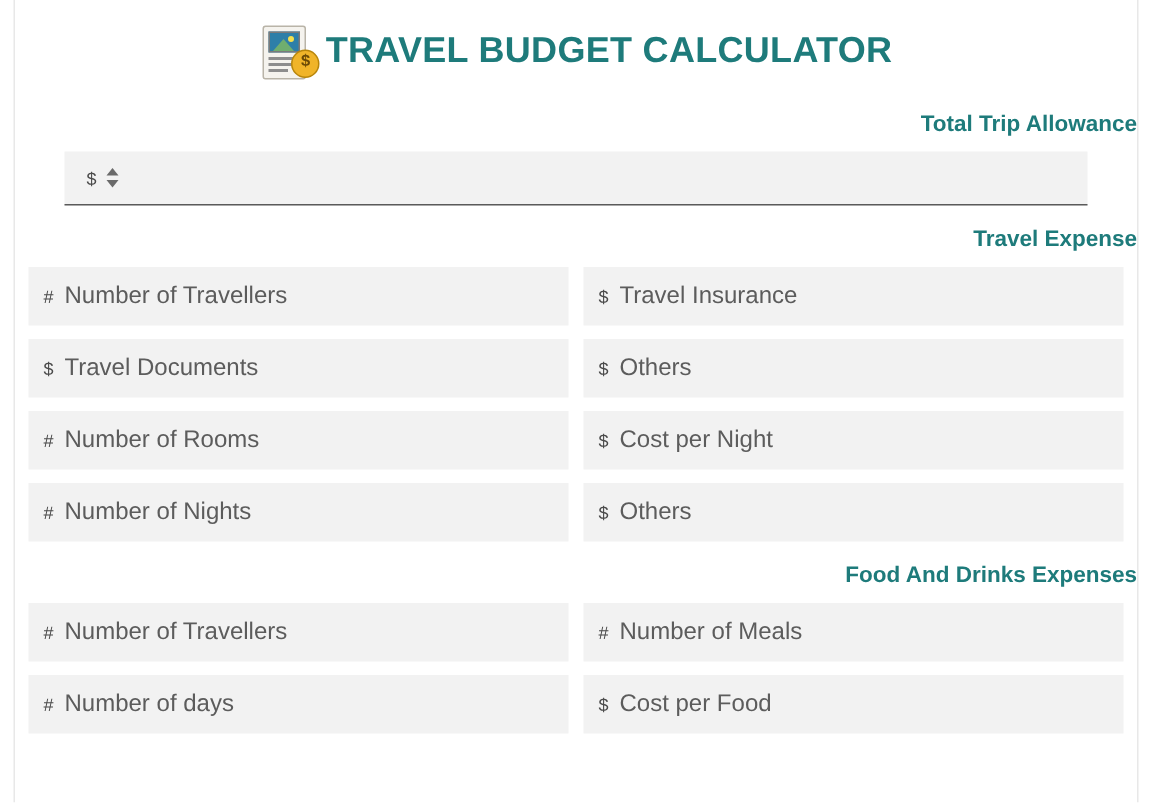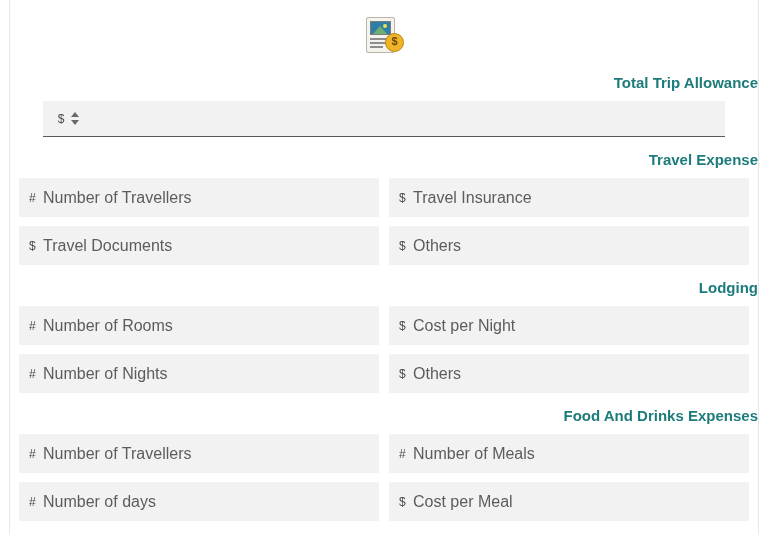--- a/index.html
+++ b/index.html
@@ -230,20 +230,21 @@
     <div class="app-header">
       <div class="app-icon">
         <div class="icon-doc">
           <div class="pic"></div>
           <div class="line l1"></div>
           <div class="line l2"></div>
           <div class="line l3"></div>
         </div>
         <div class="icon-coin">$</div>
       </div>
+      <div class="app-title">TRAVEL BUDGET CALCULATOR</div>
     </div>
 
     <div class="section-title first">Total Trip Allowance</div>
 
     <div class="field-wide">
       <span class="prefix">$</span>
       <span class="spinner">
         <span class="arrow-up"></span>
         <span class="arrow-down"></span>
       </span>
@@ -266,21 +267,20 @@
           <span class="prefix">$</span>
           <span class="ph">Travel Documents</span>
         </div>
         <div class="field">
           <span class="prefix">$</span>
           <span class="ph">Others</span>
         </div>
       </div>
     </div>
 
-    <div class="section-title">Lodging</div>
     <div class="grid-block">
       <div class="row">
         <div class="field">
           <span class="prefix">#</span>
           <span class="ph">Number of Rooms</span>
         </div>
         <div class="field">
           <span class="prefix">$</span>
           <span class="ph">Cost per Night</span>
         </div>
@@ -309,19 +309,19 @@
           <span class="ph">Number of Meals</span>
         </div>
       </div>
       <div class="row">
         <div class="field">
           <span class="prefix">#</span>
           <span class="ph">Number of days</span>
         </div>
         <div class="field">
           <span class="prefix">$</span>
-          <span class="ph">Cost per Meal</span>
+          <span class="ph">Cost per Food</span>
         </div>
       </div>
     </div>
 
   </div>
 </div>
 
 </body></html>

